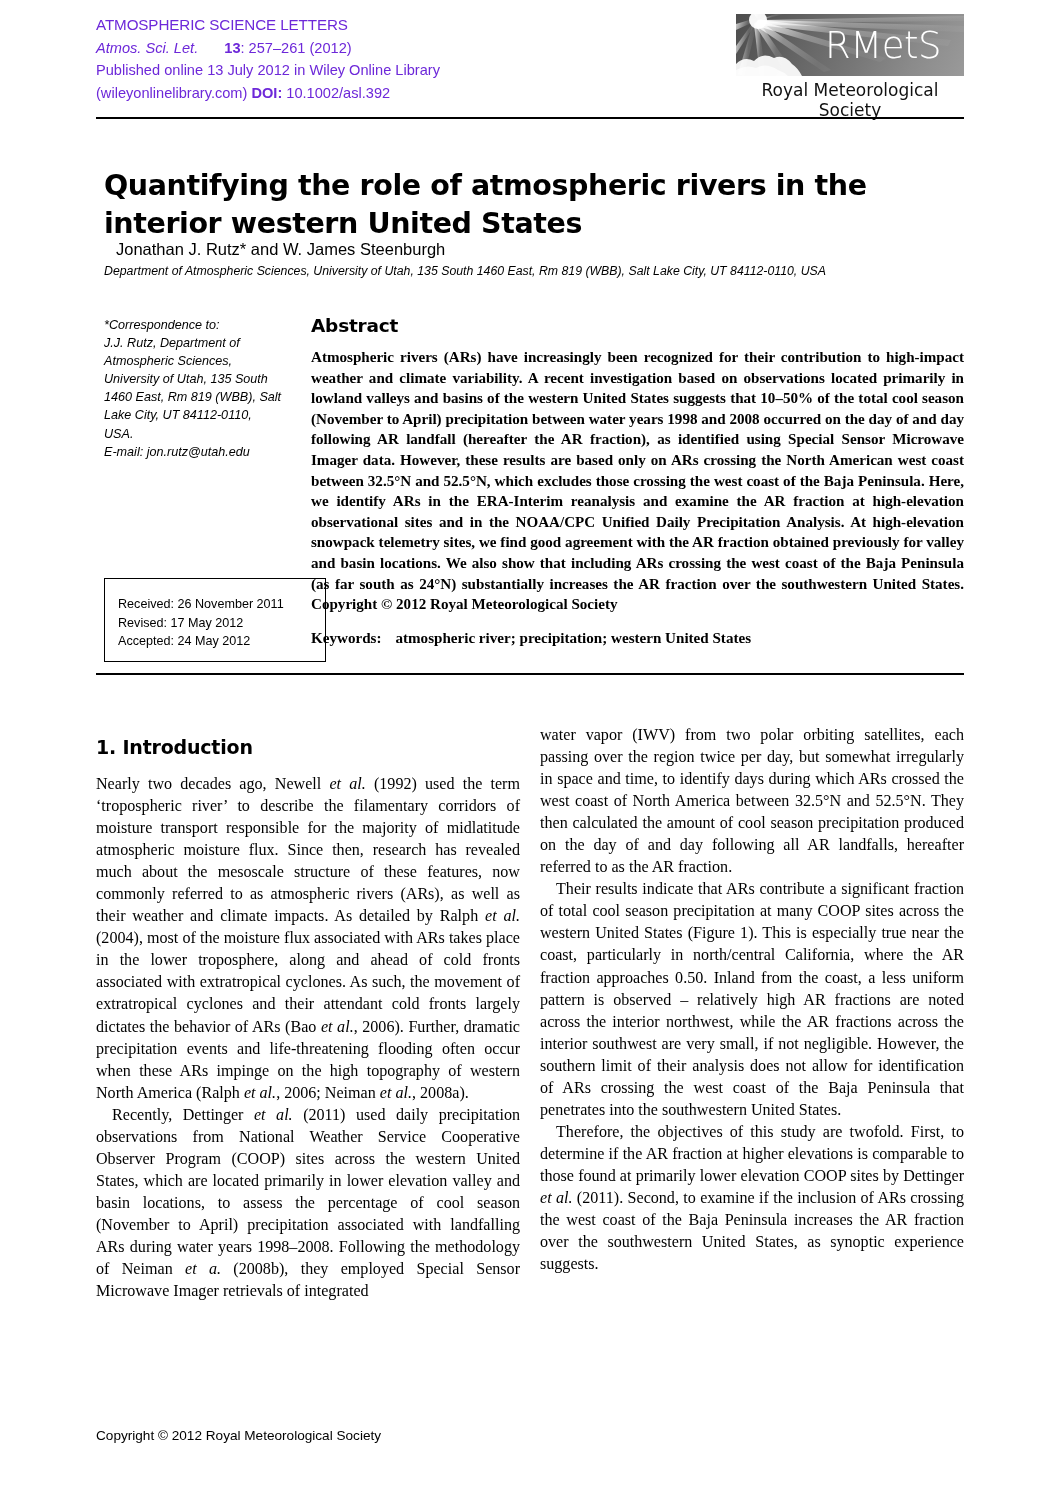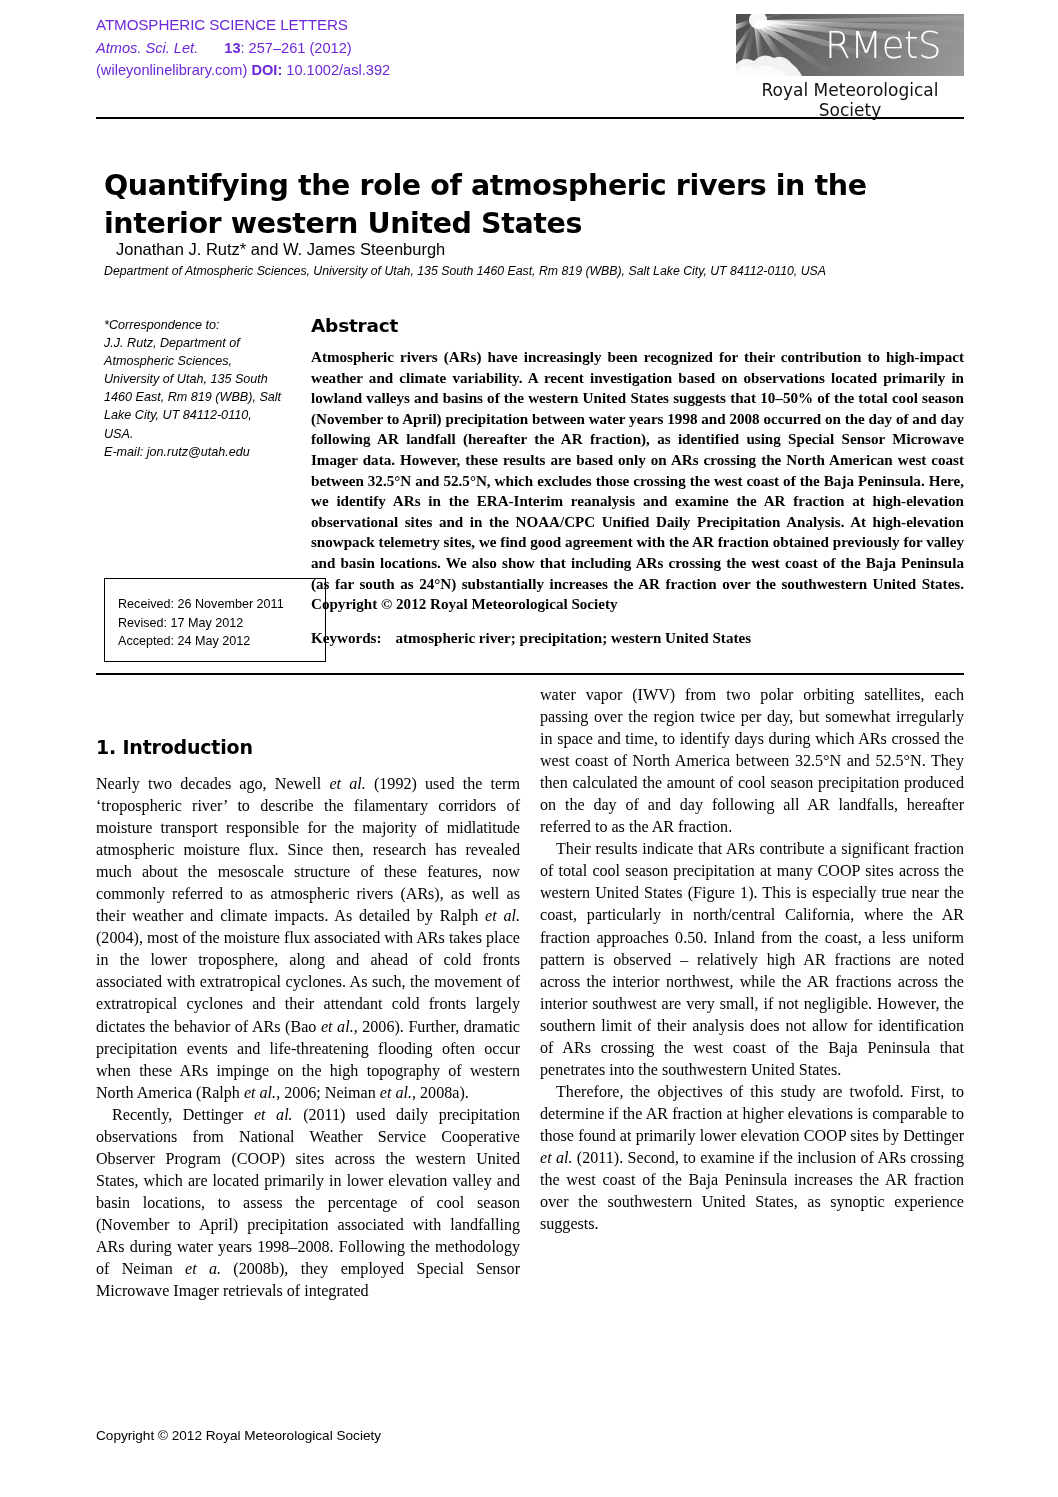--- a/index.html
+++ b/index.html
@@ -236,21 +236,21 @@
     position: absolute;
     top: 773px;
     width: 424px;
     font-family: "Liberation Serif", serif;
     font-size: 16.1px;
     line-height: 22.05px;
     text-align: justify;
     text-justify: inter-word;
   }
   .col-left { left: 96px; }
-  .col-right { left: 540px; top: 684px; }
+  .col-right { left: 540px; top: 724px; }
   .col p {
     margin: 0;
     text-indent: 0;
   }
   .col p + p {
     text-indent: 16px;
   }
   .col p.cont { text-indent: 0; }
 
   .footer {
@@ -265,20 +265,21 @@
 </style>
 </head>
 <body>
 
 <div class="page">
 
   <div class="header">
     <div class="journal-block">
       <div class="journal-name">ATMOSPHERIC SCIENCE LETTERS</div>
       <div class="journal-cite"><span>Atmos. Sci. Let.</span> <span class="vol">13</span><span class="pages">: 257–261 (2012)</span></div>
+      <div class="published-line">Published online 13 July 2012 in Wiley Online Library</div>
       <div class="doi-line"><span>(wileyonlinelibrary.com) </span><span class="doi-label">DOI:</span><span> 10.1002/asl.392</span></div>
     </div>
 
     <div class="logo">
       <div class="logo-mark">
         <svg class="logo-rays" viewBox="0 0 228 62" preserveAspectRatio="none">
           <defs>
             <linearGradient id="rayfade" x1="0" y1="0" x2="1" y2="0.4">
               <stop offset="0%" stop-color="#ffffff" stop-opacity="0.95"></stop>
               <stop offset="45%" stop-color="#ffffff" stop-opacity="0.30"></stop>

